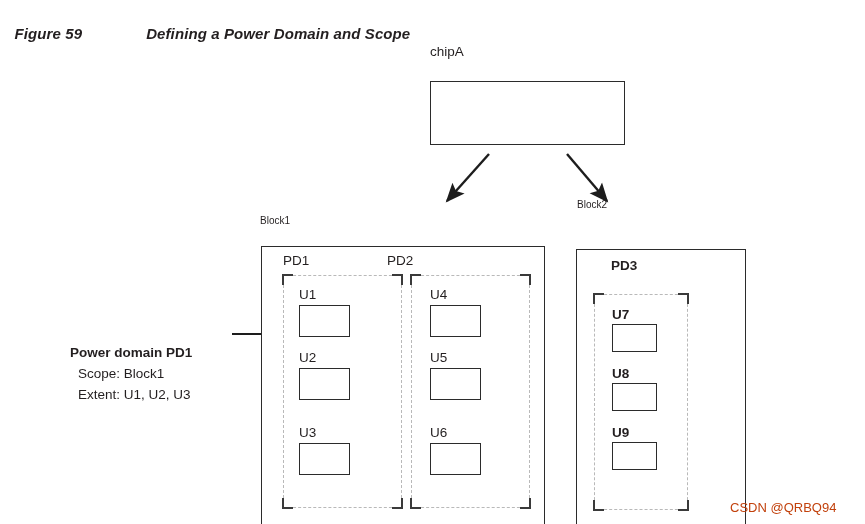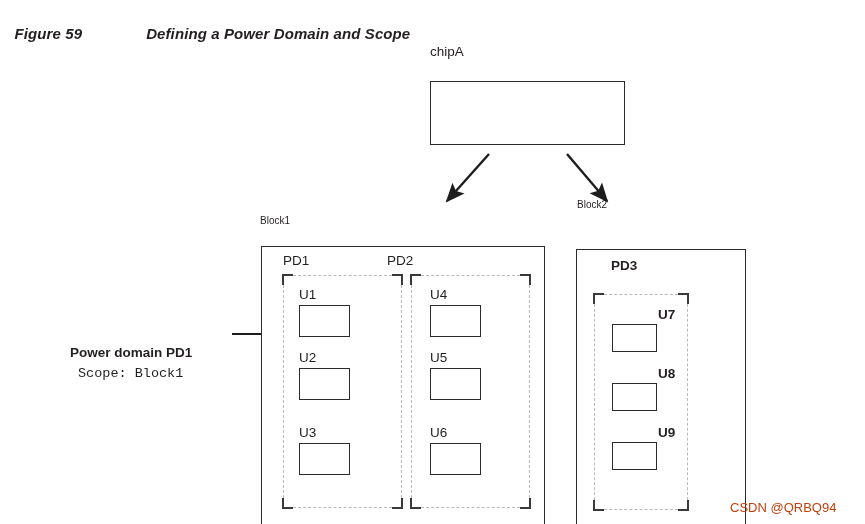--- a/index.html
+++ b/index.html
@@ -131,21 +131,21 @@
   .unit .u-box {
     position: absolute;
     left: 0;
     border: 1.6px solid #2b2b2b;
     background: #fff;
     box-sizing: border-box;
   }
   
   .unit.b1 .u-box { top: 17px; width: 51px; height: 32px; }
   
-  .unit.b2 .u-name { font-weight: bold; margin-left: 46px; }
+  .unit.b2 .u-name { font-weight: bold; }
   .unit.b2 .u-box { top: 16px; width: 45px; height: 28px; }
 
   #unit-u1 { left: 299px; top: 288px; }
   #unit-u2 { left: 299px; top: 351px; }
   #unit-u3 { left: 299px; top: 426px; }
   #unit-u4 { left: 430px; top: 288px; }
   #unit-u5 { left: 430px; top: 351px; }
   #unit-u6 { left: 430px; top: 426px; }
   #unit-u7 { left: 612px; top: 308px; }
   #unit-u8 { left: 612px; top: 367px; }
@@ -157,21 +157,21 @@
     left: 70px;
     top: 327px;
     text-align: left;
   }
   #annotation .a-line {
     font-size: 13.5px;
     line-height: 21px;
     white-space: nowrap;
   }
   #annotation .a-line.title { font-weight: bold; margin-top: 15px; }
-  #annotation .a-line.sub { padding-left: 8px; font-family: Liberation Mono, monospace; }
+  #annotation .a-line.sub { padding-left: 8px; }
 
   
   #watermark {
     position: absolute;
     left: 730px;
     top: 500px;
     font-size: 13px;
     color: #c2410c;
     white-space: nowrap;
   }
@@ -271,15 +271,16 @@
   <span class="u-box"></span>
 </div>
 <div class="unit b2" id="unit-u9">
   <span class="u-name">U9</span>
   <span class="u-box"></span>
 </div>
 
 <div id="annotation">
   <div class="a-line title">Power domain PD1</div>
   <div class="a-line sub">Scope: Block1</div>
+  <div class="a-line sub">Extent: U1, U2, U3</div>
 </div>
 
 <div id="watermark">CSDN @QRBQ94</div>
 
 </body></html>

